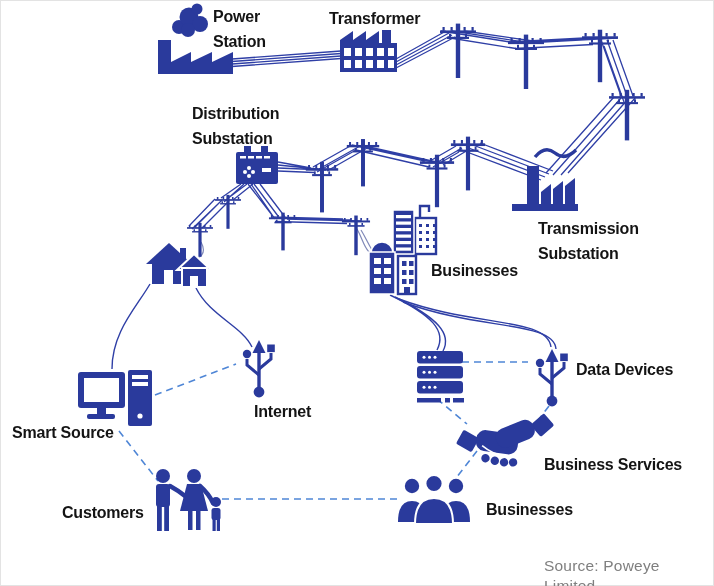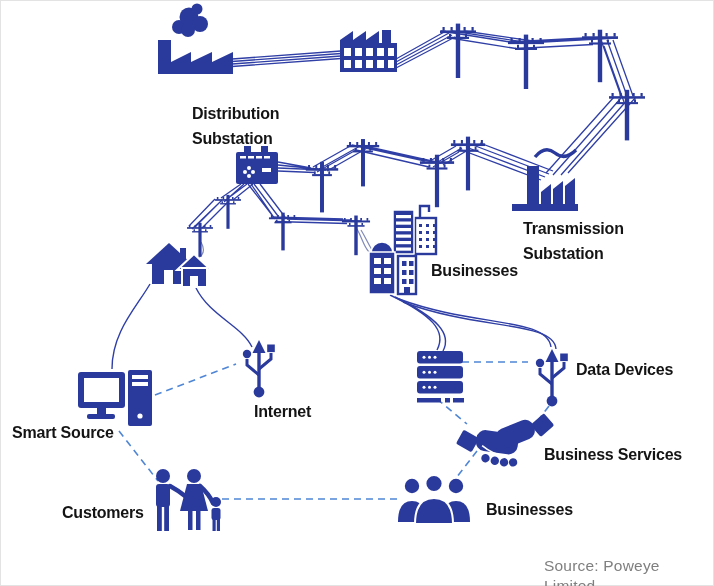--- a/index.html
+++ b/index.html
@@ -281,26 +281,29 @@
     <g transform="translate(399,477)" fill="#2A3A9C">
       <circle cx="13" cy="9" r="7.2"></circle>
       <circle cx="57" cy="9" r="7.2"></circle>
       <path d="M-1,45 q0,-21 14,-21 q14,0 14,21 Z"></path>
       <path d="M43,45 q0,-21 14,-21 q14,0 14,21 Z"></path>
       <circle cx="35" cy="6.5" r="8.6" stroke="#fff" stroke-width="2"></circle>
       <path d="M16,47 q0,-26 19,-26 q19,0 19,26 Z" stroke="#fff" stroke-width="2"></path>
     </g>
   </svg>
 
+  <div class="lbl" style="left:213px;top:4px">Power
+Station</div>
+  <div class="lbl" style="left:329px;top:6px">Transformer</div>
   <div class="lbl" style="left:192px;top:101px">Distribution
 Substation</div>
-  <div class="lbl" style="left:523px;top:216px">Transmission
+  <div class="lbl" style="left:538px;top:216px">Transmission
 Substation</div>
   <div class="lbl" style="left:431px;top:258px">Businesses</div>
   <div class="lbl" style="left:576px;top:357px">Data Devices</div>
   <div class="lbl" style="left:254px;top:399px">Internet</div>
   <div class="lbl" style="left:12px;top:420px">Smart Source</div>
   <div class="lbl" style="left:62px;top:500px">Customers</div>
   <div class="lbl" style="left:486px;top:497px">Businesses</div>
-  <div class="lbl" style="left:544px;top:442px">Business Services</div>
+  <div class="lbl" style="left:544px;top:452px">Business Services</div>
   <div class="source" style="left:544px;top:556px">Source: Poweye Limited</div>
 
 </div>
 
 </body></html>

